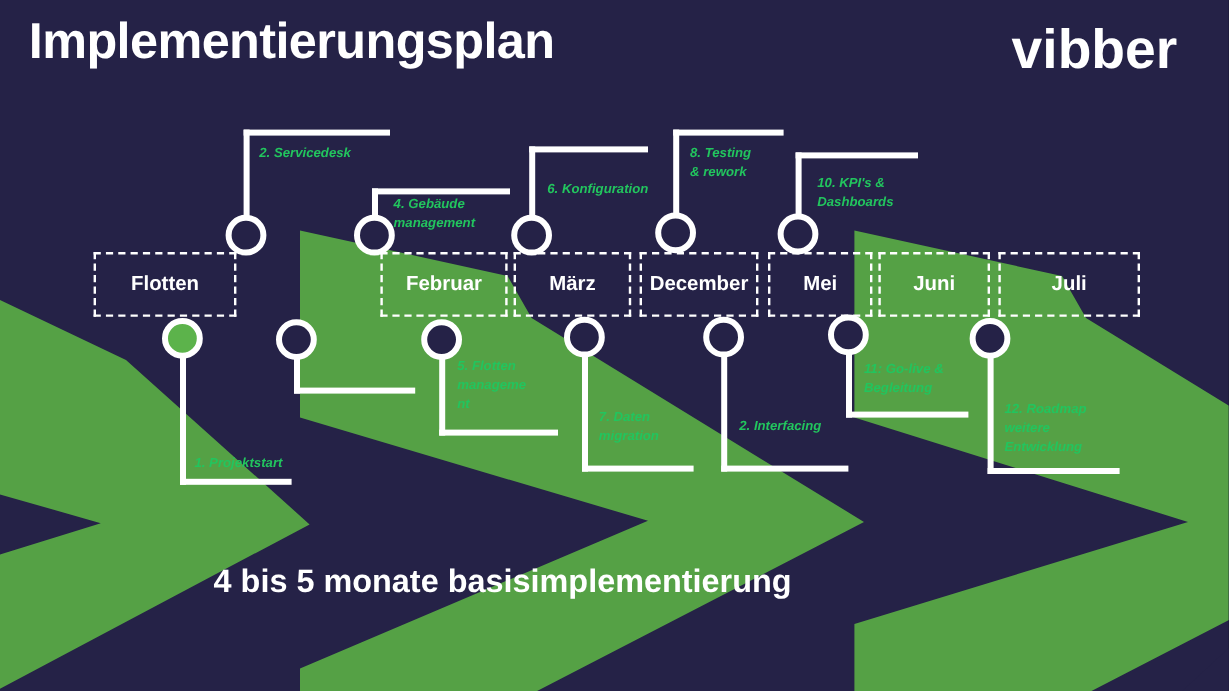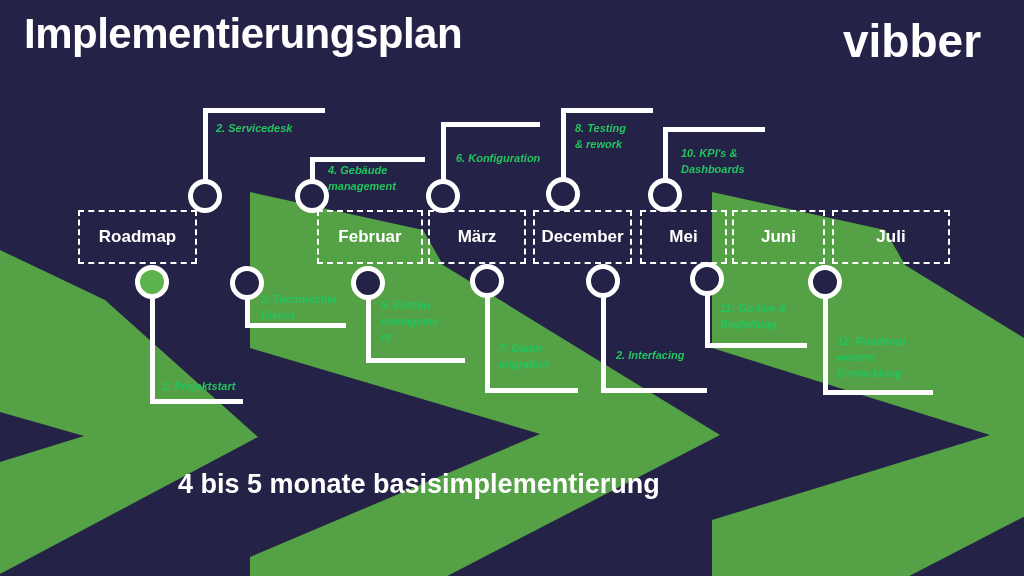--- a/index.html
+++ b/index.html
@@ -51,21 +51,21 @@
     <polygon points="0,250 105,300 258,437 0,574 0,462 84,436 0,412" fill="#55a145"></polygon>
     <polygon points="250,192 423,230 443,265 720,435 250,678 250,557 540,434 250,348" fill="#55a145"></polygon>
     <polygon points="712,192 885,230 905,265 1182,435 712,678 712,520 990,435 712,348" fill="#55a145"></polygon>
     <polygon points="985,576 1024,540 1024,576" fill="#252247"></polygon>
   </svg>
 
   <div class="abs title">Implementierungsplan</div>
   <div class="abs logo">vibber</div>
 
   <div class="month" style="left:78px;width:119px">
-      <span>Roadmap</span>
+      <span>Flotten</span>
     </div>
   <div class="month" style="left:317px;width:106px">
       <span>Februar</span>
     </div>
   <div class="month" style="left:428px;width:98px">
       <span>März</span>
     </div>
   <div class="month" style="left:533px;width:99px">
       <span>December</span>
     </div>
@@ -134,24 +134,20 @@
   <div class="circle" style="left:230px;top:266px"></div>
   <div class="circle" style="left:351px;top:266px"></div>
   <div class="circle" style="left:470px;top:264px"></div>
   <div class="circle" style="left:586px;top:264px"></div>
   <div class="circle" style="left:690px;top:262px"></div>
   <div class="circle" style="left:808px;top:265px"></div>
 
   <div class="mlabel" style="left:162px;top:378px">
     <span class="ln">1. Projektstart</span>
   </div>
-  <div class="mlabel" style="left:261px;top:291px">
-    <span class="ln">3. Technischer</span>
-    <span class="ln">Dienst</span>
-  </div>
   <div class="mlabel" style="left:381px;top:297px">
     <span class="ln">5. Flotten</span>
     <span class="ln">manageme</span>
     <span class="ln">nt</span>
   </div>
   <div class="mlabel" style="left:499px;top:340px">
     <span class="ln">7. Daten</span>
     <span class="ln">migration</span>
   </div>
   <div class="mlabel" style="left:616px;top:347px">

